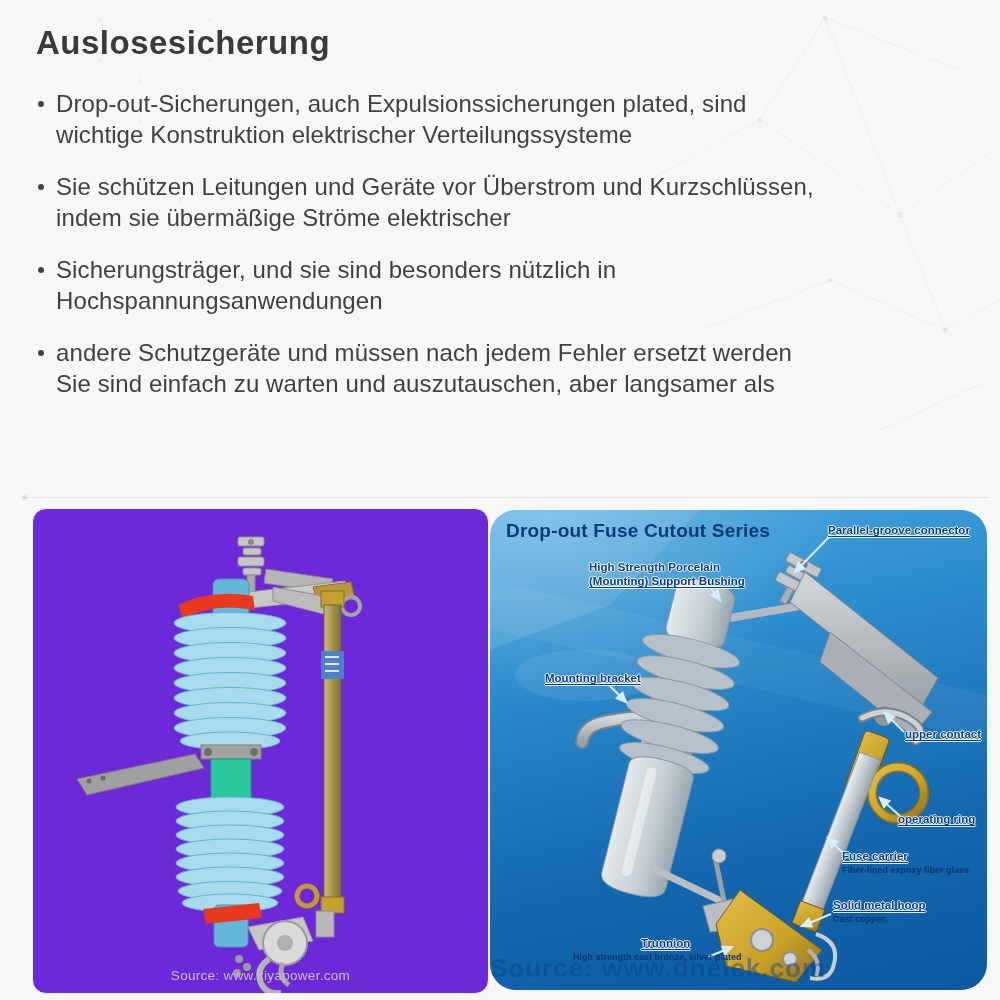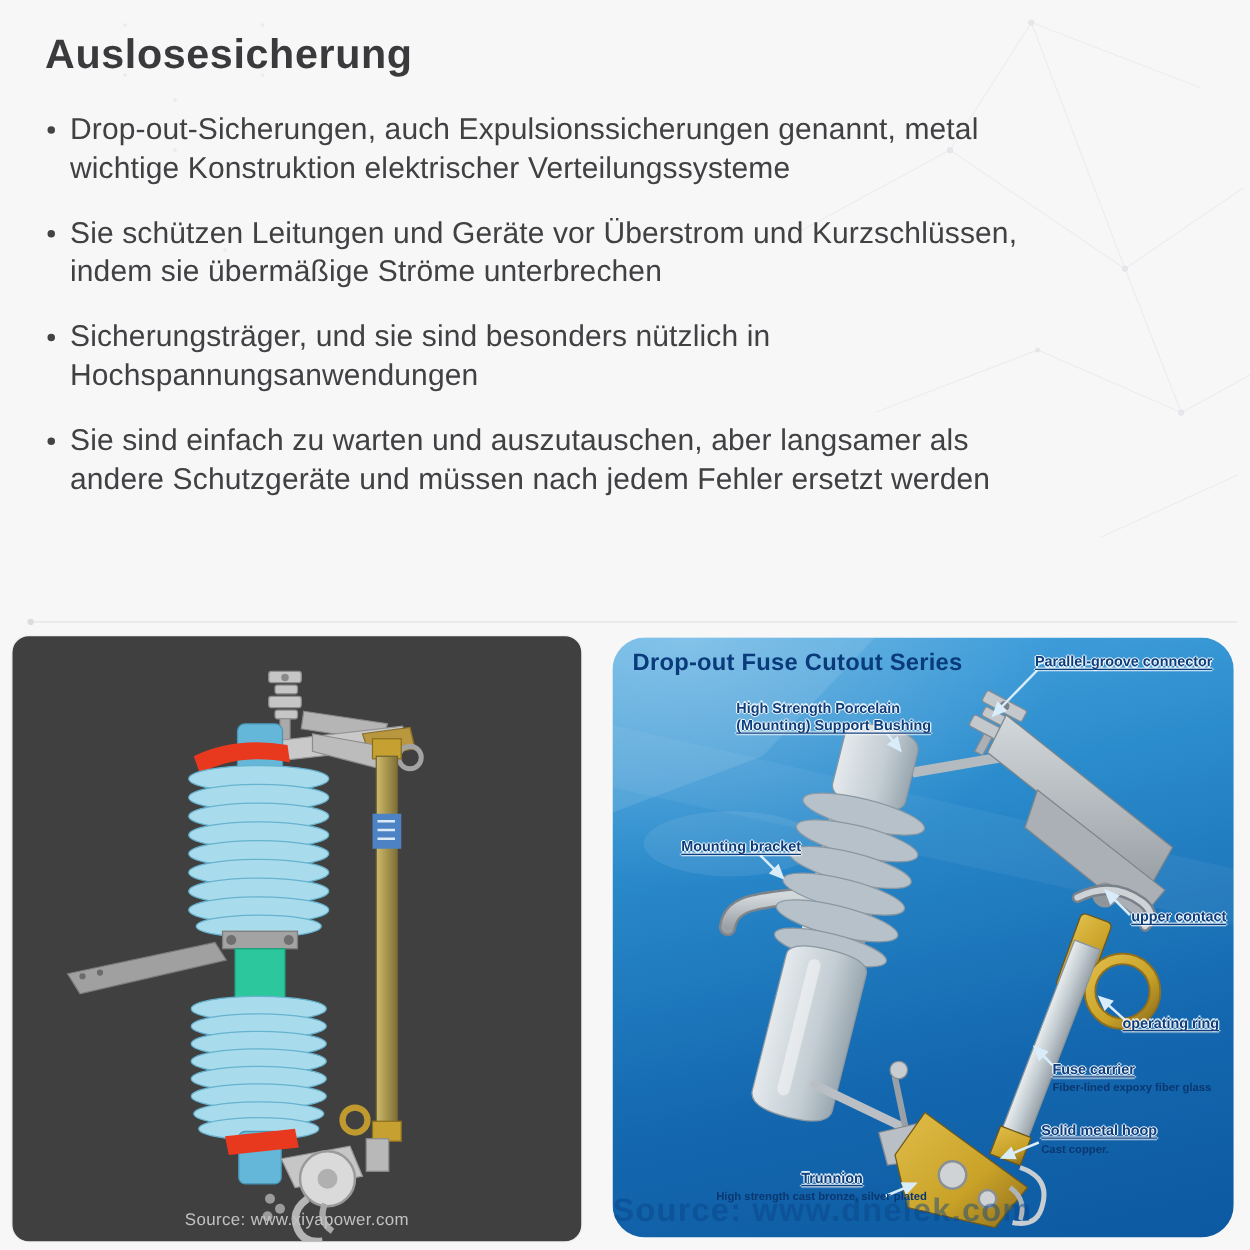--- a/index.html
+++ b/index.html
@@ -9,21 +9,21 @@
   h1.title{margin:0;position:absolute;top:24px;left:0;width:100%;text-align:left;
            font-size:33px;font-weight:700;color:#3a3a3d;letter-spacing:.5px;padding-left:36px;}
   .bullets{position:absolute;top:88px;left:38px;width:910px;}
   .bullet{display:flex;margin-bottom:21px;}
   .dot{flex:0 0 auto;width:6px;height:6px;border-radius:50%;background:#434346;margin:13px 12px 0 0;}
   .blines{color:#414144;font-size:24px;line-height:31px;font-weight:500;letter-spacing:.1px;}
   .bline{white-space:nowrap;}
   .divider{position:absolute;top:497px;left:25px;width:965px;height:1px;background:#e3e3e6;}
   .divider .end-dot{position:absolute;left:-3px;top:-2px;width:5px;height:5px;border-radius:50%;background:#dcdcdf;}
 
-  .card-left{position:absolute;left:9px;top:508px;width:455px;height:484px;background:#404040;
+  .card-left{position:absolute;left:32px;top:508px;width:455px;height:484px;background:#6d28d9;
              border:1px solid #efefef;border-radius:14px;}
   .card-left svg{position:absolute;left:0;top:0;}
   .caption{position:absolute;bottom:10px;left:0;width:100%;text-align:center;
            color:#c2c2c2;font-size:13.5px;letter-spacing:.3px;}
 
   .card-right{position:absolute;left:490px;top:510px;width:497px;height:480px;border-radius:26px;overflow:hidden;
     background:
       radial-gradient(130% 90% at 12% 0%, rgba(255,255,255,.25), rgba(255,255,255,0) 46%),
       linear-gradient(168deg,#4aa7e0 0%,#2b8ccd 30%,#1468af 68%,#0c59a1 100%);}
   .card-right .fig, .card-right .arrows{position:absolute;left:0;top:0;}
@@ -72,43 +72,43 @@
         <circle cx="180" cy="200" r="1.5"></circle>
     </g>
   </svg>
 
   <h1 class="title">Auslosesicherung</h1>
 
   <div class="bullets">
     <div class="bullet">
       <span class="dot"></span>
       <div class="blines">
-        <div class="bline">Drop-out-Sicherungen, auch Expulsionssicherungen genannt, metal</div>
+        <div class="bline">Drop-out-Sicherungen, auch Expulsionssicherungen plated, sind</div>
         <div class="bline">wichtige Konstruktion elektrischer Verteilungssysteme</div>
       </div>
     </div>
     <div class="bullet">
       <span class="dot"></span>
       <div class="blines">
         <div class="bline">Sie schützen Leitungen und Geräte vor Überstrom und Kurzschlüssen,</div>
-        <div class="bline">indem sie übermäßige Ströme unterbrechen</div>
+        <div class="bline">indem sie übermäßige Ströme elektrischer</div>
       </div>
     </div>
     <div class="bullet">
       <span class="dot"></span>
       <div class="blines">
         <div class="bline">Sicherungsträger, und sie sind besonders nützlich in</div>
         <div class="bline">Hochspannungsanwendungen</div>
       </div>
     </div>
     <div class="bullet">
       <span class="dot"></span>
       <div class="blines">
+        <div class="bline">andere Schutzgeräte und müssen nach jedem Fehler ersetzt werden</div>
         <div class="bline">Sie sind einfach zu warten und auszutauschen, aber langsamer als</div>
-        <div class="bline">andere Schutzgeräte und müssen nach jedem Fehler ersetzt werden</div>
       </div>
     </div>
   </div>
 
   <div class="divider">
       <span class="end-dot"></span>
     </div>
 
   <div class="card-left">
     <svg width="455" height="484" viewBox="0 0 455 484">

